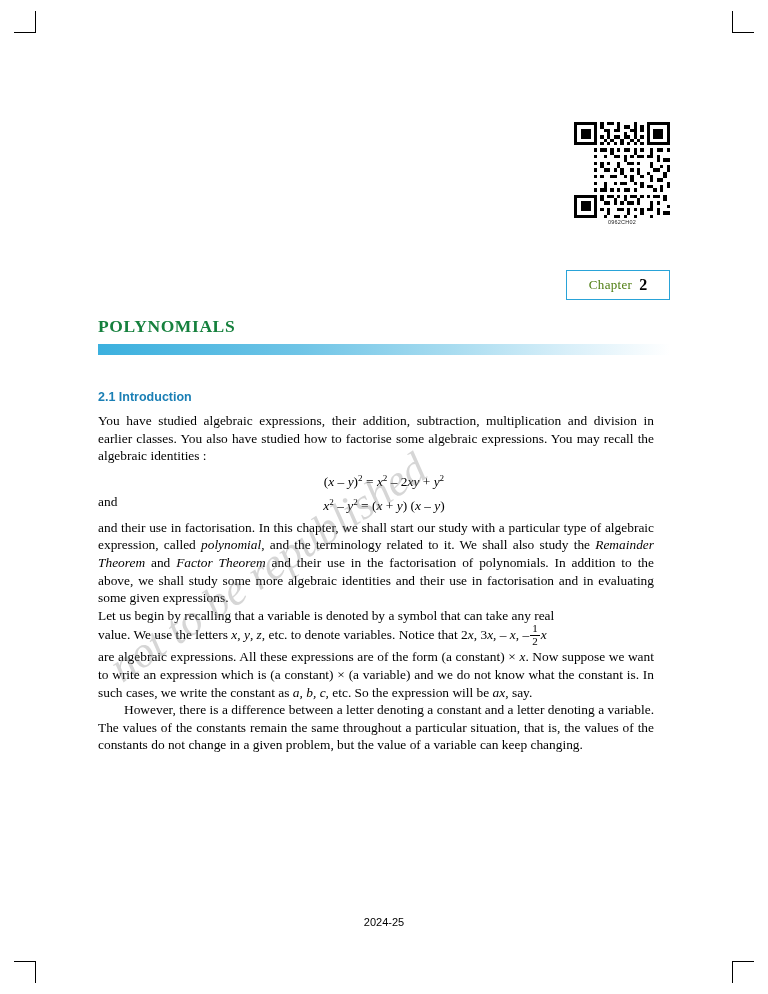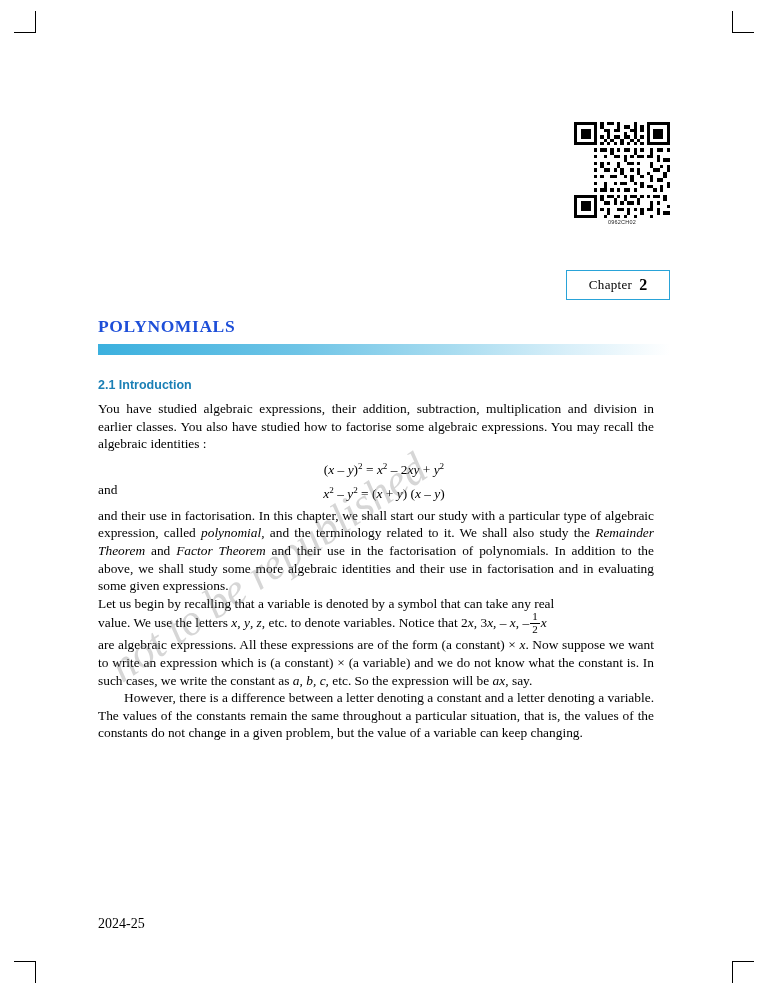--- a/index.html
+++ b/index.html
@@ -71,40 +71,40 @@
     box-sizing: border-box;
     background: #ffffff;
     display: flex;
     align-items: center;
     justify-content: center;
     gap: 7px;
   }
   .chapter-word {
     font-family: "Liberation Serif", serif;
     font-size: 13px;
-    color: #000000;
+    color: #4d7c0f;
     letter-spacing: 0.3px;
   }
   .chapter-num {
     font-family: "Liberation Serif", serif;
     font-weight: bold;
     font-size: 16px;
     color: #000;
   }
 
   
   .chapter-title {
     position: absolute;
     left: 0;
     top: 316px;
     font-family: "Liberation Serif", serif;
     font-weight: bold;
     font-size: 17.5px;
     letter-spacing: 0.6px;
-    color: #1d4ed8;
+    color: #15803d;
   }
   .title-rule {
     position: absolute;
     left: 0;
     top: 344px;
     width: 572px;
     height: 11px;
     background: linear-gradient(to right, #3bb0de 0%, #6ec4e6 35%, #a8dcf0 62%, #d8eff9 82%, #ffffff 100%);
   }
 
@@ -113,21 +113,21 @@
     position: absolute;
     left: 0;
     top: 378px;
     width: 572px;
   }
   h2.sec {
     font-family: "Liberation Sans", sans-serif;
     font-weight: bold;
     font-size: 12.5px;
     color: #1a7fb5;
-    margin: 0 0 8px 0;
+    margin: 12px 0 8px 0;
   }
   h2.sec2 {
     margin-top: 18px;
   }
   p.body {
     margin: 0 16px 0 0;
     font-size: 13.4px;
     line-height: 17.6px;
     text-align: justify;
     text-justify: inter-word;
@@ -191,22 +191,23 @@
     font-style: italic;
   }
   .wm1 { left: 10px; top: 350px; }
 
   
   .footer {
     position: absolute;
     left: 0;
     top: 916px;
     width: 572px;
-    font-family: Liberation Serif, serif;
-    font-size: 14px;
+    text-align: center;
+    font-family: Liberation Sans, sans-serif;
+    font-size: 11px;
     color: #000;
   }
 </style>
 </head>
 <body>
 
 <div class="crop crop-tl-h"></div>
 <div class="crop crop-tl-v"></div>
 <div class="crop crop-tr-h"></div>
 <div class="crop crop-tr-v"></div>

